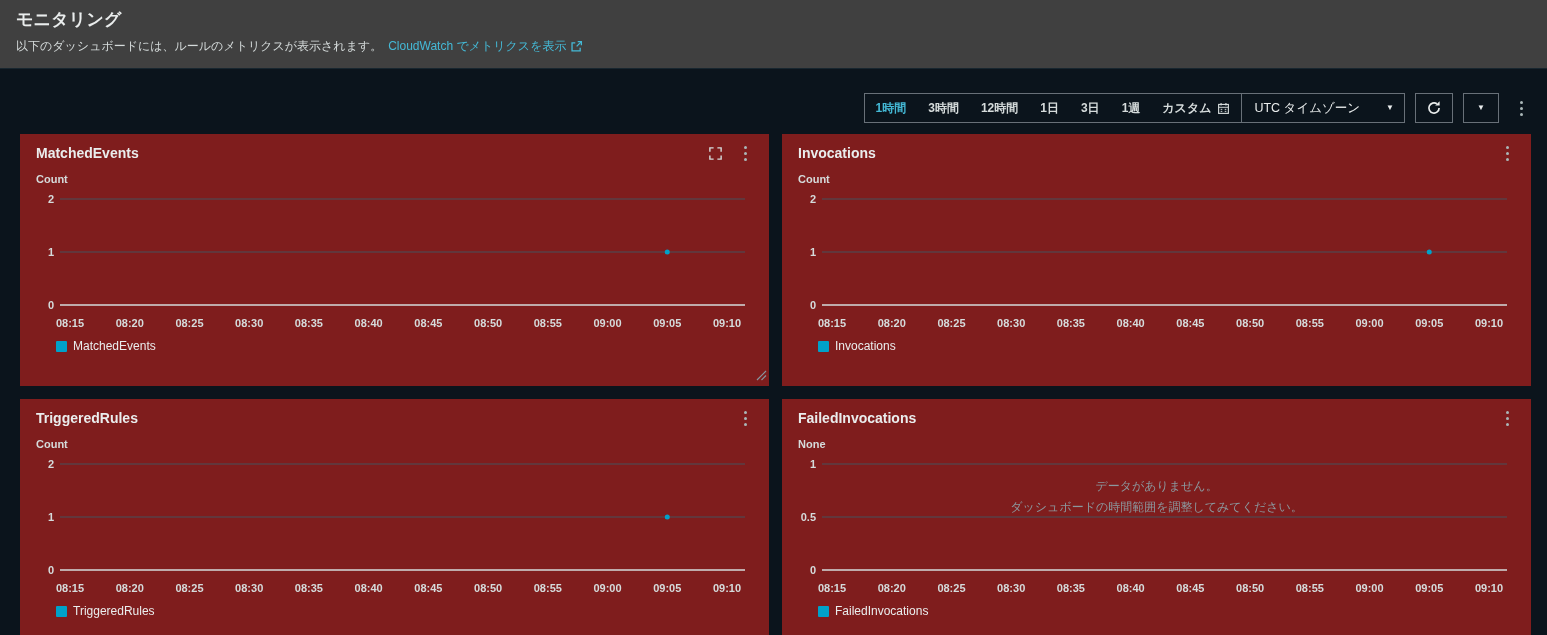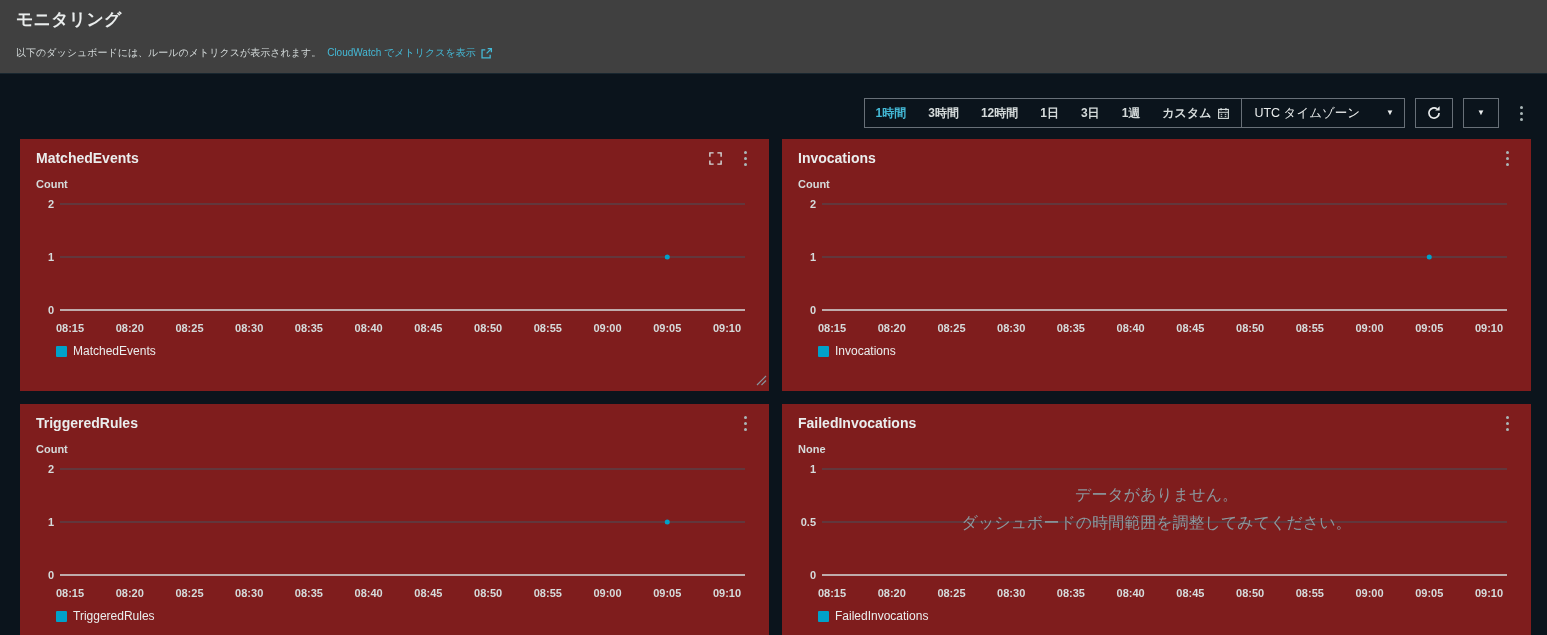--- a/index.html
+++ b/index.html
@@ -6,21 +6,21 @@
   html,body{width:1547px;height:635px;overflow:hidden}
   body{
     background:#0b141c;
     font-family:"Liberation Sans","DejaVu Sans",sans-serif;
     color:#d5dbdb;
     font-size:13px;
   }
   
   .page-header{background:#404040;padding:8px 16px 13px 16px;border-bottom:1px solid #18262f;}
   .page-title{font-size:17px;font-weight:700;color:#eaeded;letter-spacing:.2px}
-  .page-sub{margin-top:15px;font-size:10px;color:#d5dbdb;display:flex;align-items:center;gap:6px}
+  .page-sub{margin-top:7px;font-size:12px;color:#d5dbdb;display:flex;align-items:center;gap:6px}
   .link{font-weight:400;cursor:pointer;display:inline-flex;align-items:center;gap:4px}
   
   .toolbar{display:flex;justify-content:flex-end;align-items:flex-end;margin:24px 16px 0 0;height:30px;gap:10px}
   .range-group{display:flex;align-items:stretch;border:1px solid #687078;height:30px;background:transparent}
   .range-btn{display:flex;align-items:center;gap:6px;padding:0 11px;font-size:12px;font-weight:700;color:#d5dbdb;cursor:pointer;white-space:nowrap}
   .range-btn.active{color:#44b9d6}
   .tz-select{display:flex;align-items:center;gap:26px;padding:0 10px 0 12px;border-left:1px solid #687078;font-size:12.5px;color:#eaeded;cursor:pointer;white-space:nowrap}
   .caret{font-size:8px;color:#eaeded;line-height:1}
   .tool-btn{display:flex;align-items:center;justify-content:center;border:1px solid #687078;height:30px;min-width:36px;padding:0 10px;color:#eaeded;cursor:pointer;background:transparent}
   .kebab{display:flex;flex-direction:column;gap:3px;align-items:center;justify-content:center;width:20px;height:30px;cursor:pointer;margin-left:2px}
@@ -28,21 +28,21 @@
   .kebab.small{height:16px;width:16px}
   
   .panels{display:grid;grid-template-columns:1fr 1fr;gap:13px;margin:11px 16px 0 20px}
   .panel{background:#7f1d1d;height:252px;position:relative;padding:0 16px;overflow:hidden}
   .panel-header{display:flex;justify-content:space-between;align-items:center;padding:11px 0 2px}
   .panel-title{font-size:14px;font-weight:700;color:#eaeded}
   .panel-actions{display:flex;align-items:center;gap:12px;color:#d5dbdb}
   .icon-btn{cursor:pointer;display:inline-flex;align-items:center;color:#d5dbdb}
   .ylabel{font-size:11px;font-weight:700;color:#d5dbdb;margin:10px 0 0 0}
   .chart{position:relative;height:150px;margin-top:2px}
-  .nodata{position:absolute;left:0;right:0;top:24px;text-align:center;color:#8b989e;font-size:16px;line-height:1.75;pointer-events:none}
+  .nodata{position:absolute;left:0;right:0;top:24px;text-align:center;color:#8b989e;font-size:12px;line-height:1.75;pointer-events:none}
   .legend{display:flex;align-items:center;gap:6px;margin:2px 0 0 20px;font-size:12px;color:#eaeded}
   .swatch{width:11px;height:11px;display:inline-block;border-radius:1px}
   .resize-handle{position:absolute;right:2px;bottom:2px;cursor:nwse-resize}
 </style>
 </head>
 <body>
 
 <div class="page-header">
   <div class="page-title">モニタリング</div>
   <div class="page-sub">

